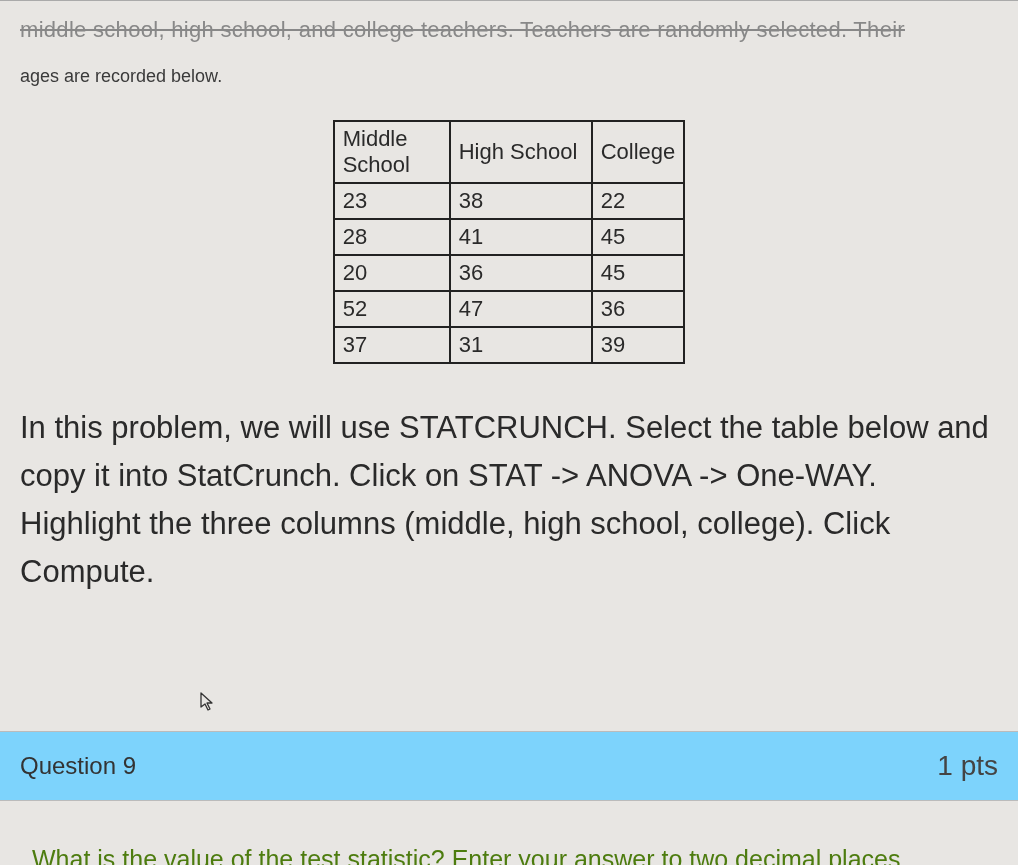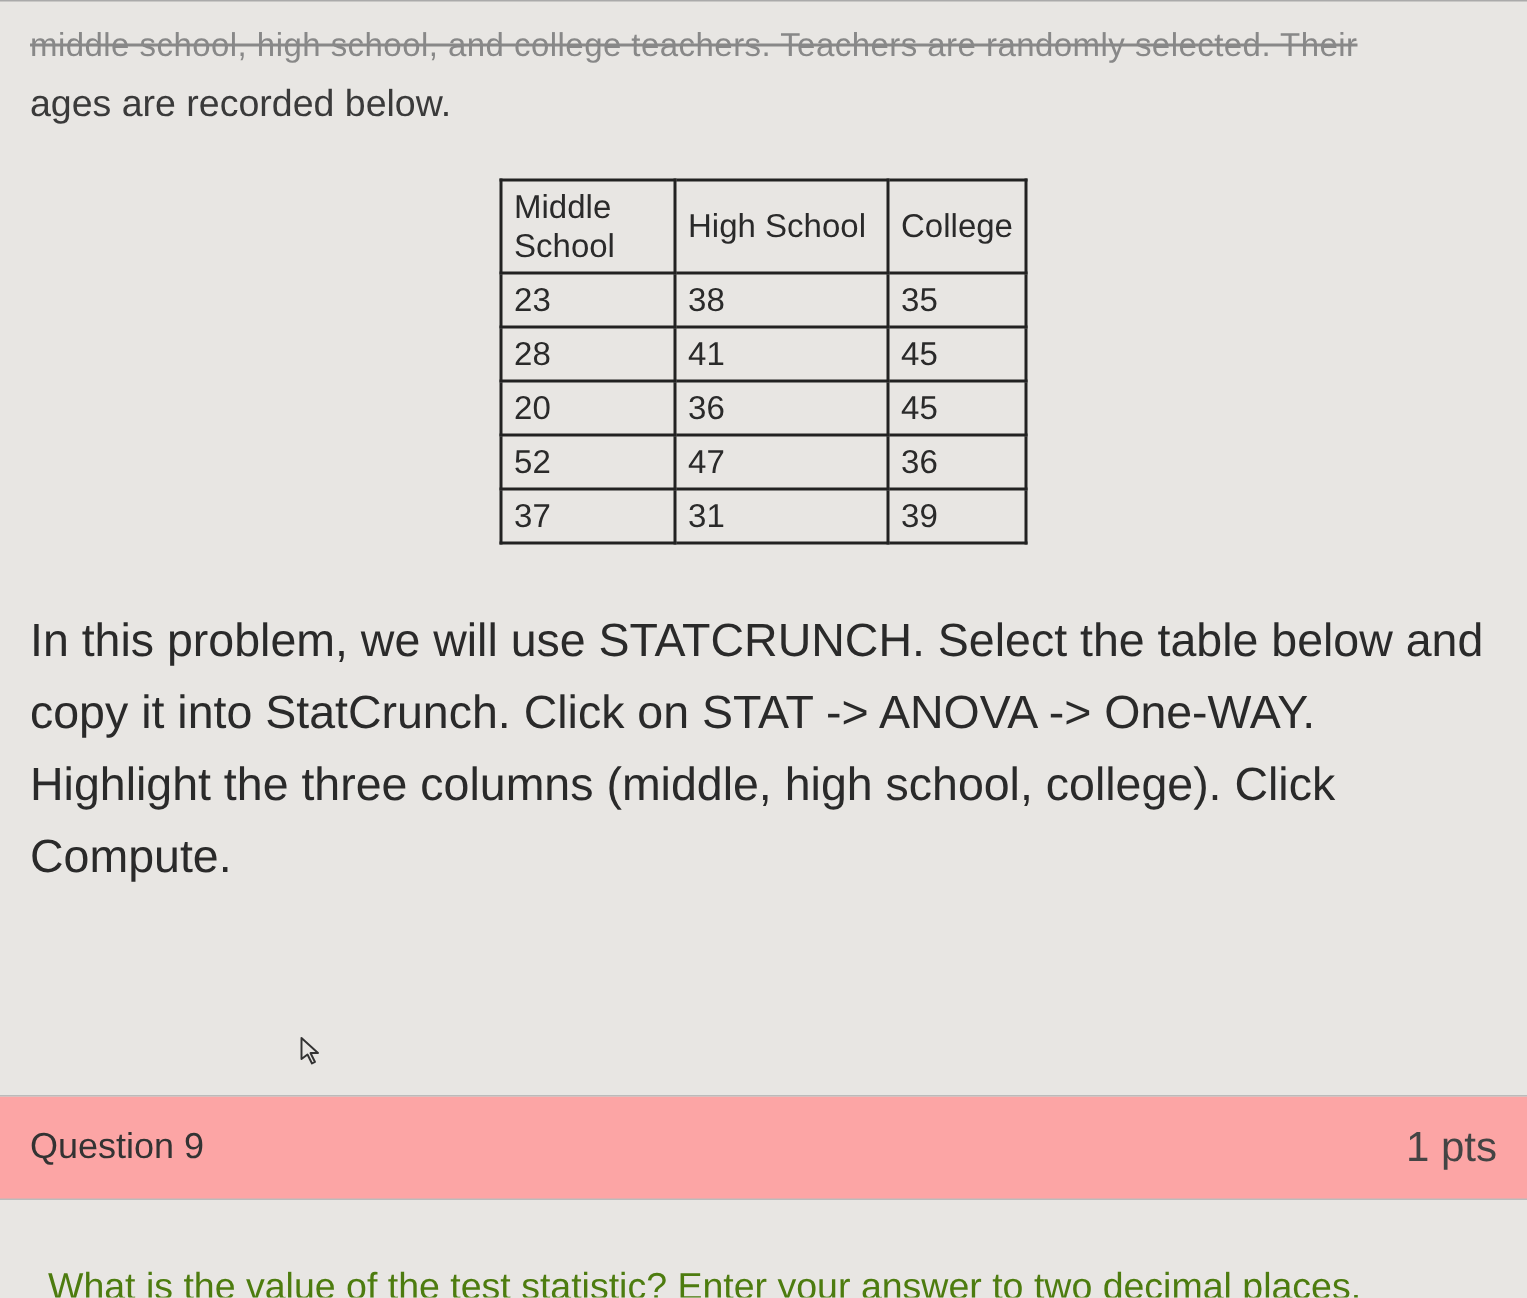--- a/index.html
+++ b/index.html
@@ -13,24 +13,24 @@
       width: 1018px;
       height: 865px;
       color: #2a2a2a;
       overflow: hidden;
       position: relative;
     }
     .content {
       padding: 16px 20px;
     }
     .intro-text {
-      font-size: 25px;
+      font-size: 18px;
       line-height: 1.5;
       color: #3a3a3a;
-      margin-top: 8px;
+      margin-top: 20px;
     }
     .intro-top {
       font-size: 22px;
       color: #888;
       text-decoration: line-through;
       letter-spacing: 0.3px;
       white-space: nowrap;
       overflow: hidden;
     }
     .data-table {
@@ -71,21 +71,21 @@
       top: 20px;
       font-size: 20px;
       color: #333;
     }
     .question-header {
       display: flex;
       justify-content: space-between;
       align-items: center;
       padding: 18px 20px;
       border-bottom: 1px solid #bbb;
-      background: #fca5a5;
+      background: #7dd3fc;
     }
     .question-title {
       font-size: 24px;
       color: #333;
       font-weight: 400;
     }
     .question-points {
       font-size: 28px;
       color: #444;
     }
@@ -112,21 +112,21 @@
       <tr>
         <th class="col-ms">Middle School</th>
         <th class="col-hs">High School</th>
         <th class="col-c">College</th>
       </tr>
     </thead>
     <tbody>
       <tr>
         <td class="col-ms">23</td>
         <td class="col-hs">38</td>
-        <td class="col-c">35</td>
+        <td class="col-c">22</td>
       </tr>
       <tr>
         <td class="col-ms">28</td>
         <td class="col-hs">41</td>
         <td class="col-c">45</td>
       </tr>
       <tr>
         <td class="col-ms">20</td>
         <td class="col-hs">36</td>
         <td class="col-c">45</td>

